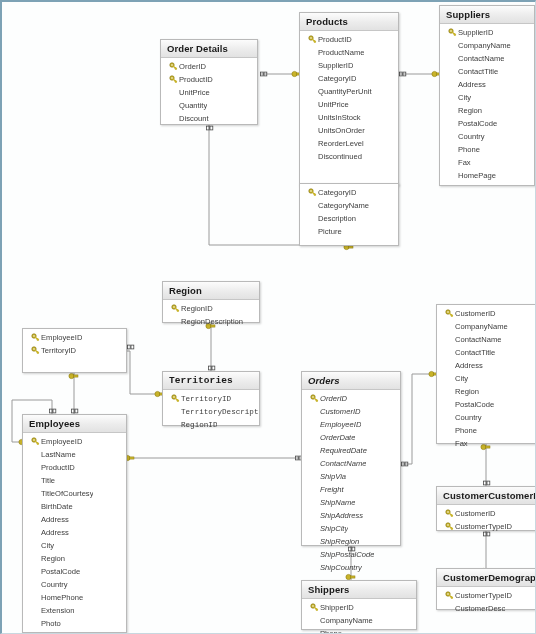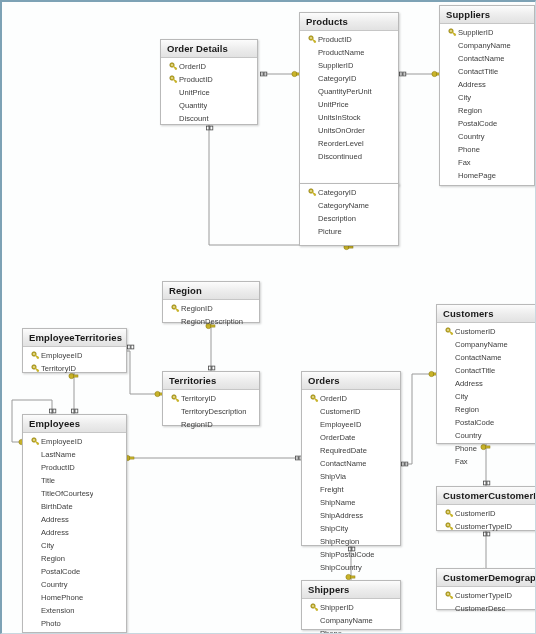--- a/index.html
+++ b/index.html
@@ -354,21 +354,21 @@
             </svg>
           </span>
           <span class="nm">RegionID</span>
         </div>
         <div class="fld">
           <span class="kw"></span>
           <span class="nm">RegionDescription</span>
         </div>
       </div>
     </div>
-    <div class="tbl" style="left: 160px; top: 369px; width: 98px; height: 55px;">
+    <div class="tbl" style="left: 160px; top: 369px; width: 98px; height: 55px; font-family: Liberation Mono, monospace;">
       <div class="hd">Territories</div>
       <div class="bd">
         <div class="fld">
           <span class="kw">
             <svg class="key" width="9" height="9" viewBox="0 0 9 9">
               <circle cx="3" cy="3" r="2.2" fill="#c8b32a" stroke="#8a7a12" stroke-width="0.7"></circle>
               <circle cx="3" cy="3" r="0.75" fill="#ffffff"></circle>
               <path d="M4.4 4.2 L7.3 7.1 M6.0 6.6 L6.8 5.8 M6.8 7.4 L7.5 6.7" stroke="#c8b32a" stroke-width="1.3" stroke-linecap="round" fill="none"></path>
             </svg>
           </span>
@@ -378,21 +378,20 @@
           <span class="kw"></span>
           <span class="nm">TerritoryDescription</span>
         </div>
         <div class="fld">
           <span class="kw"></span>
           <span class="nm">RegionID</span>
         </div>
       </div>
     </div>
     <div class="tbl" style="left: 20px; top: 326px; width: 105px; height: 45px;">
-      <div class="hd">EmployeeTerritories</div>
       <div class="bd">
         <div class="fld">
           <span class="kw">
             <svg class="key" width="9" height="9" viewBox="0 0 9 9">
               <circle cx="3" cy="3" r="2.2" fill="#c8b32a" stroke="#8a7a12" stroke-width="0.7"></circle>
               <circle cx="3" cy="3" r="0.75" fill="#ffffff"></circle>
               <path d="M4.4 4.2 L7.3 7.1 M6.0 6.6 L6.8 5.8 M6.8 7.4 L7.5 6.7" stroke="#c8b32a" stroke-width="1.3" stroke-linecap="round" fill="none"></path>
             </svg>
           </span>
           <span class="nm">EmployeeID</span>
@@ -477,21 +476,21 @@
         <div class="fld">
           <span class="kw"></span>
           <span class="nm">Photo</span>
         </div>
         <div class="fld">
           <span class="kw"></span>
           <span class="nm">Notes</span>
         </div>
       </div>
     </div>
-    <div class="tbl" style="left: 299px; top: 369px; width: 100px; height: 175px;">
+    <div class="tbl" style="left: 299px; top: 369px; width: 100px; height: 175px; font-style: italic;">
       <div class="hd">Orders</div>
       <div class="bd">
         <div class="fld">
           <span class="kw">
             <svg class="key" width="9" height="9" viewBox="0 0 9 9">
               <circle cx="3" cy="3" r="2.2" fill="#c8b32a" stroke="#8a7a12" stroke-width="0.7"></circle>
               <circle cx="3" cy="3" r="0.75" fill="#ffffff"></circle>
               <path d="M4.4 4.2 L7.3 7.1 M6.0 6.6 L6.8 5.8 M6.8 7.4 L7.5 6.7" stroke="#c8b32a" stroke-width="1.3" stroke-linecap="round" fill="none"></path>
             </svg>
           </span>
@@ -545,21 +544,20 @@
           <span class="kw"></span>
           <span class="nm">ShipPostalCode</span>
         </div>
         <div class="fld">
           <span class="kw"></span>
           <span class="nm">ShipCountry</span>
         </div>
       </div>
     </div>
     <div class="tbl" style="left: 434px; top: 302px; width: 100px; height: 140px;">
-      <div class="hd">Customers</div>
       <div class="bd">
         <div class="fld">
           <span class="kw">
             <svg class="key" width="9" height="9" viewBox="0 0 9 9">
               <circle cx="3" cy="3" r="2.2" fill="#c8b32a" stroke="#8a7a12" stroke-width="0.7"></circle>
               <circle cx="3" cy="3" r="0.75" fill="#ffffff"></circle>
               <path d="M4.4 4.2 L7.3 7.1 M6.0 6.6 L6.8 5.8 M6.8 7.4 L7.5 6.7" stroke="#c8b32a" stroke-width="1.3" stroke-linecap="round" fill="none"></path>
             </svg>
           </span>
           <span class="nm">CustomerID</span>
@@ -643,21 +641,21 @@
             </svg>
           </span>
           <span class="nm">CustomerTypeID</span>
         </div>
         <div class="fld">
           <span class="kw"></span>
           <span class="nm">CustomerDesc</span>
         </div>
       </div>
     </div>
-    <div class="tbl" style="left: 299px; top: 578px; width: 100px; height: 50px;">
+    <div class="tbl" style="left: 299px; top: 578px; width: 116px; height: 50px;">
       <div class="hd">Shippers</div>
       <div class="bd">
         <div class="fld">
           <span class="kw">
             <svg class="key" width="9" height="9" viewBox="0 0 9 9">
               <circle cx="3" cy="3" r="2.2" fill="#c8b32a" stroke="#8a7a12" stroke-width="0.7"></circle>
               <circle cx="3" cy="3" r="0.75" fill="#ffffff"></circle>
               <path d="M4.4 4.2 L7.3 7.1 M6.0 6.6 L6.8 5.8 M6.8 7.4 L7.5 6.7" stroke="#c8b32a" stroke-width="1.3" stroke-linecap="round" fill="none"></path>
             </svg>
           </span>

